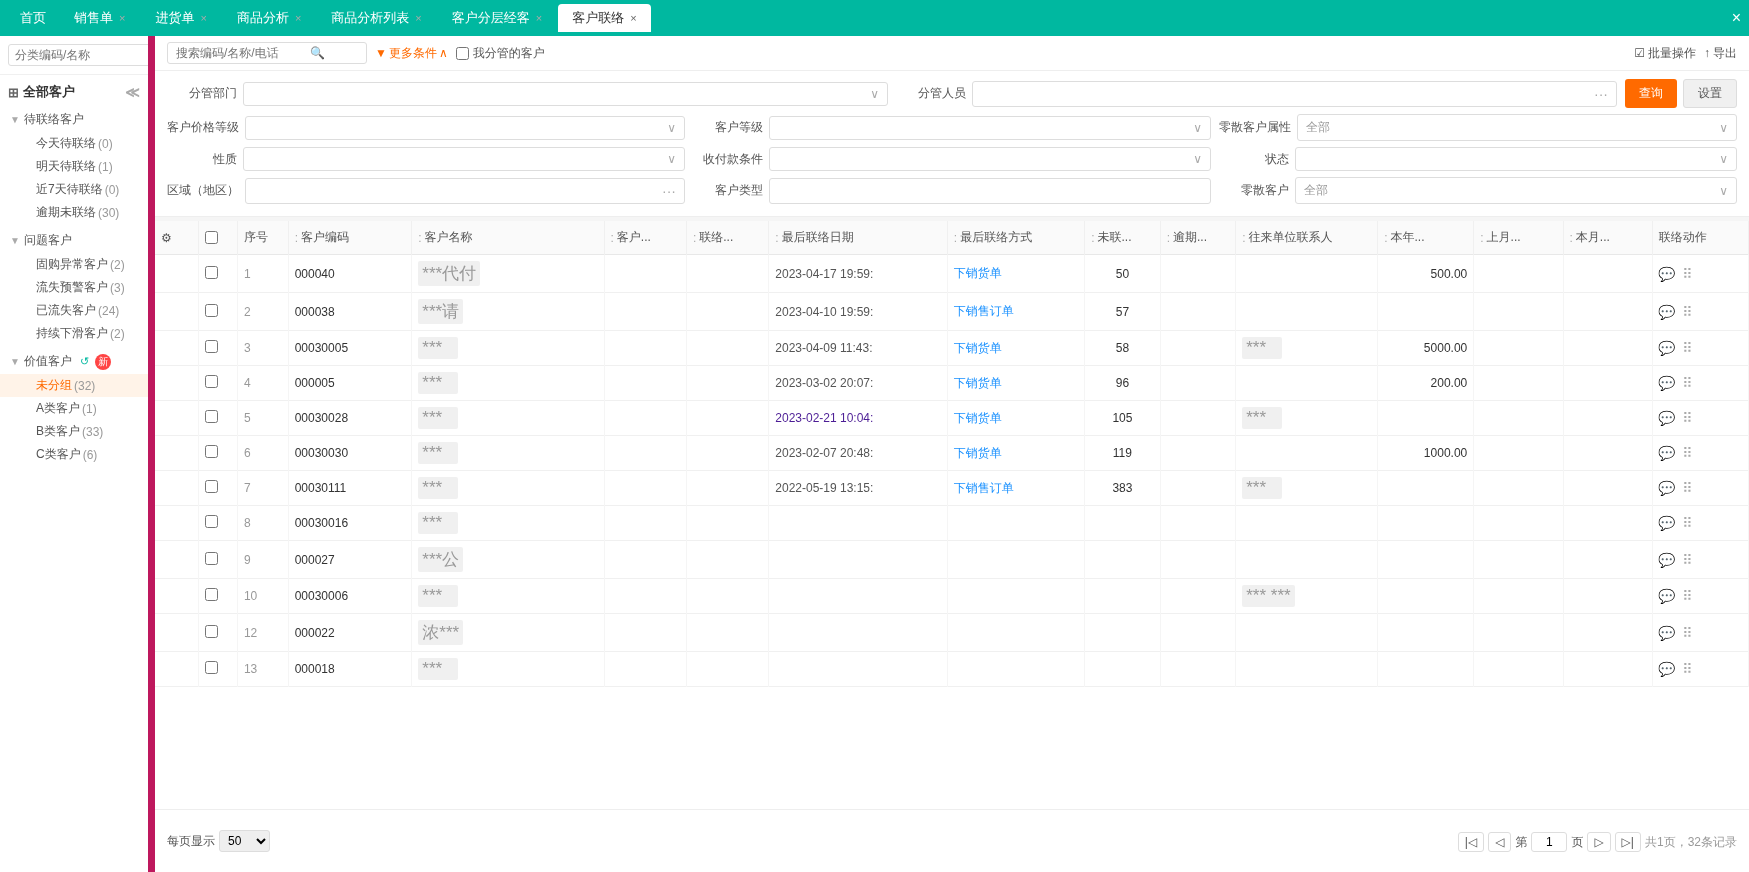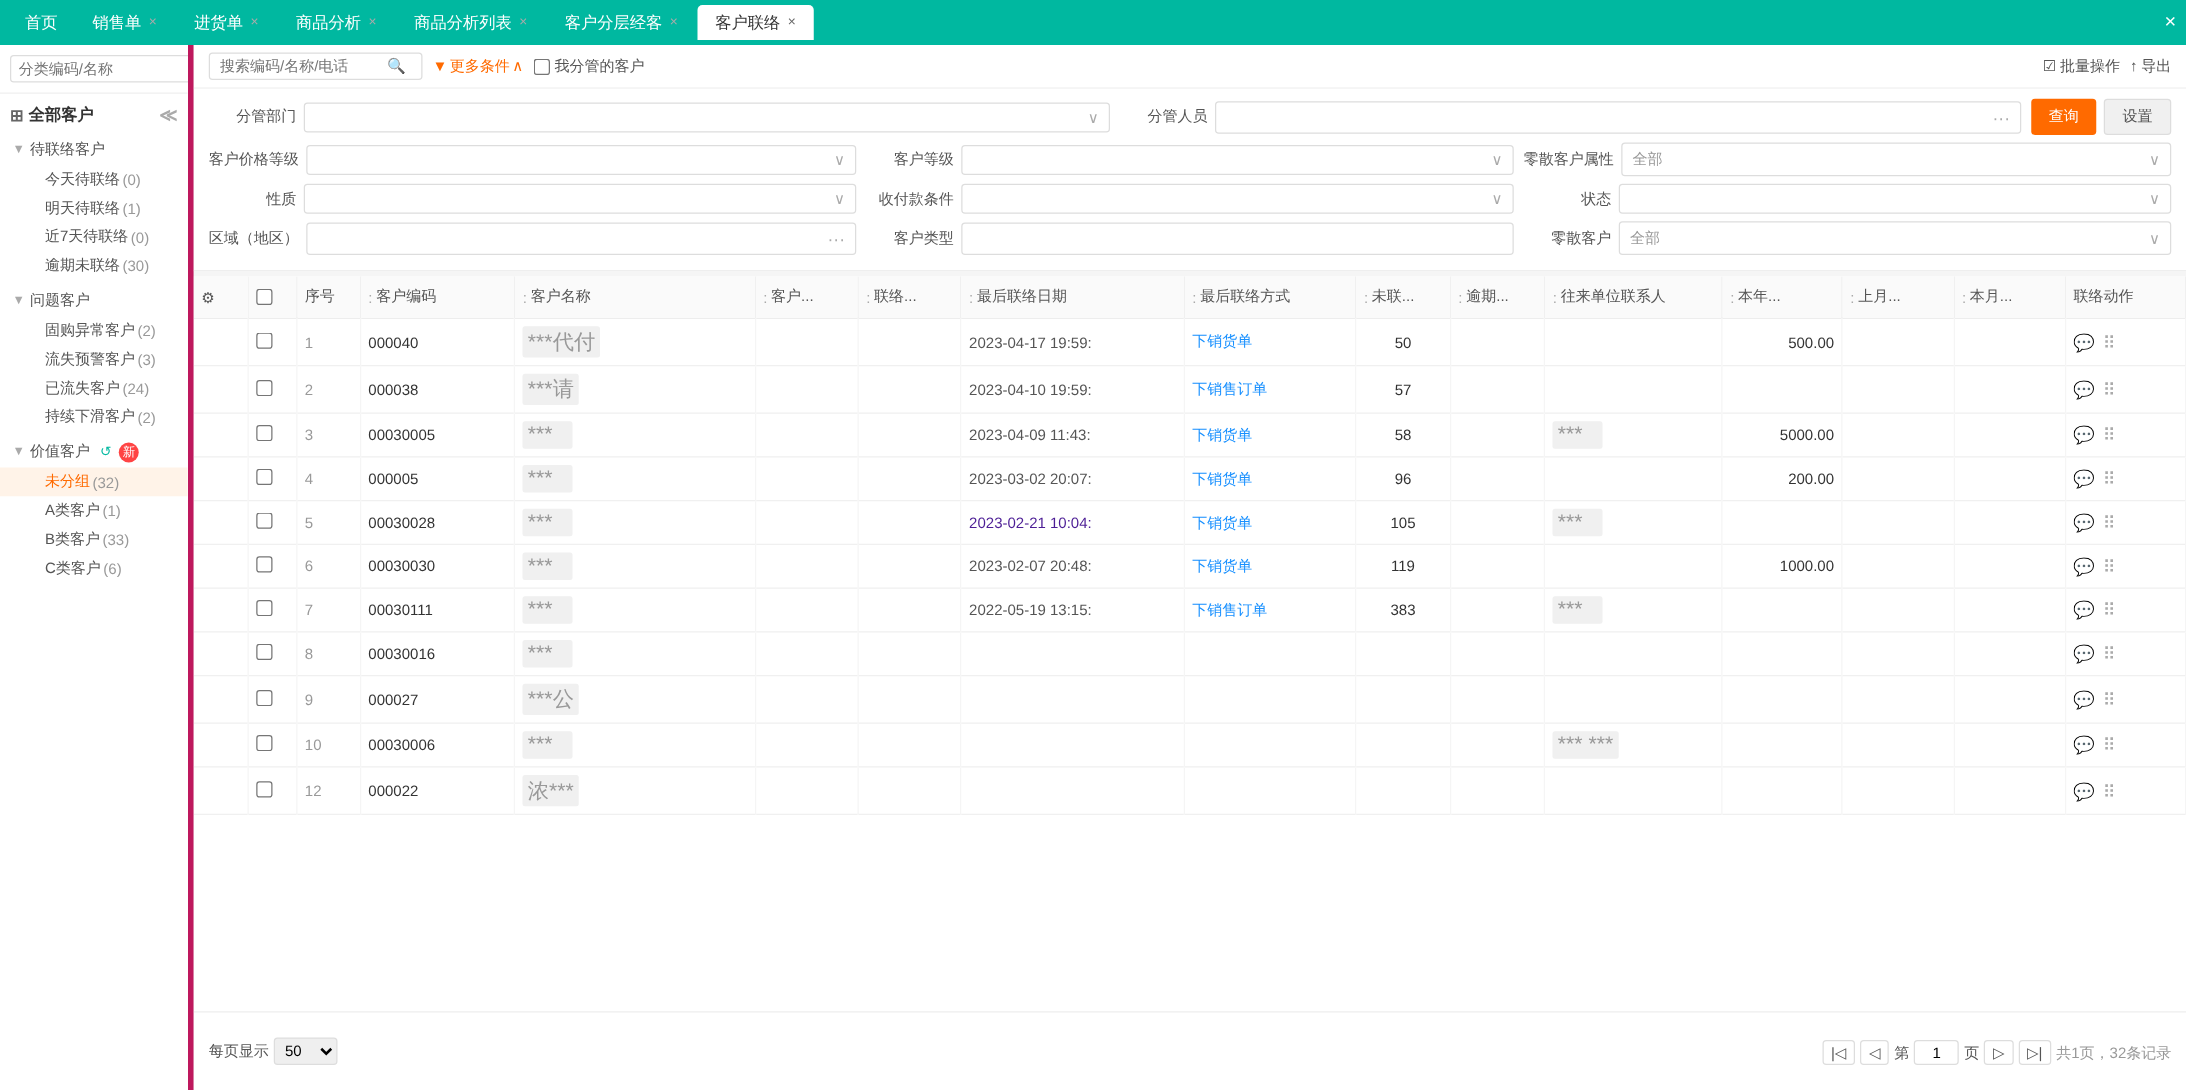--- a/index.html
+++ b/index.html
@@ -54,21 +54,21 @@
     .main-layout {
       display: flex;
       height: calc(100vh - 36px);
     }
 
     
     .sidebar {
       width: 155px;
       min-width: 155px;
       background: #fff;
-      border-right: 5px solid #be185d;
+      border-right: 7px solid #be185d;
       display: flex;
       flex-direction: column;
       overflow-y: auto;
     }
     .sidebar-search {
       display: flex;
       align-items: center;
       padding: 8px 8px;
       border-bottom: 1px solid #f0f0f0;
       gap: 4px;
@@ -150,21 +150,21 @@
       border-bottom: 1px solid #eee;
       flex-wrap: wrap;
     }
     .filter-bar .search-box {
       display: flex;
       align-items: center;
       border: 1px solid #ddd;
       border-radius: 3px;
       padding: 3px 8px;
       gap: 4px;
-      width: 171px;
+      width: 200px;
     }
     .filter-bar .search-box input {
       border: none;
       outline: none;
       font-size: 12px;
       color: #999;
       width: 130px;
     }
     .filter-bar .more-conditions {
       color: #ff6a00;
@@ -967,20 +967,43 @@
     <td style="text-align:right;"></td>
     <td></td>
     <td></td>
     <td>
       <div class="action-icons">
         <span title="联络">💬</span>
         <span title="更多">⠿</span>
       </div>
     </td>
   </tr>
+            <tr>
+    <td></td>
+    <td><input type="checkbox" style=""></td>
+    <td style="color:#999;">13</td>
+    <td>000018</td>
+    <td><span class="td-gray">***</span></td>
+    <td></td>
+    <td></td>
+    <td style="color:#555;"></td>
+    <td></td>
+    <td style="text-align:center;"></td>
+    <td></td>
+    <td></td>
+    <td style="text-align:right;"></td>
+    <td></td>
+    <td></td>
+    <td>
+      <div class="action-icons">
+        <span title="联络">💬</span>
+        <span title="更多">⠿</span>
+      </div>
+    </td>
+  </tr>
           </tbody>
       </table>
     </div>
 
     <div class="pagination-bar">
       <div class="per-page">
         <span>每页显示</span>
         <select>
           <option>50</option>
           <option>100</option>

